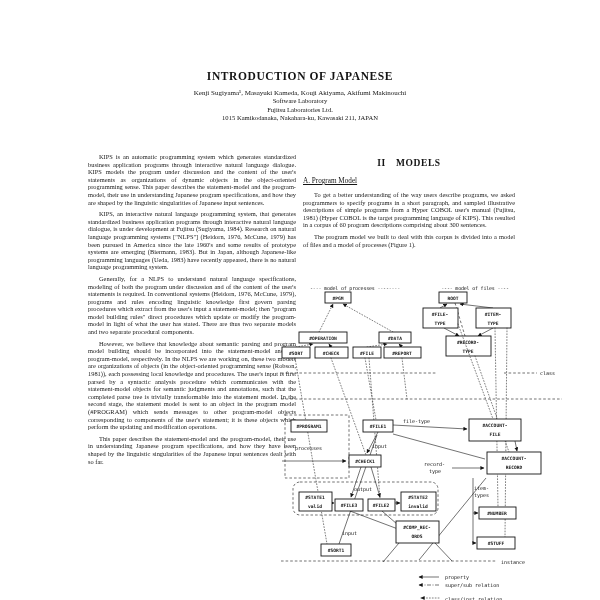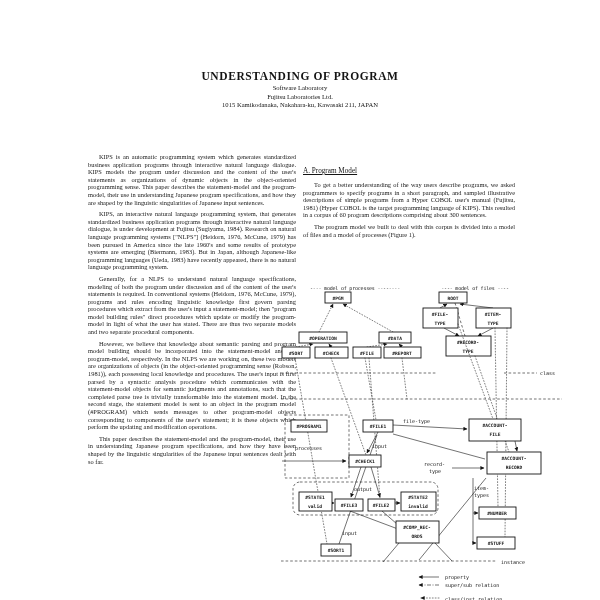--- a/index.html
+++ b/index.html
@@ -25,35 +25,37 @@
   .sl{stroke:#141414;stroke-width:0.6;fill:none;}
   .dd{stroke:#141414;stroke-width:0.6;stroke-dasharray:2.6 2;fill:none;}
   .dt{stroke:#3a3a3a;stroke-width:0.65;stroke-dasharray:0.9 2;stroke-linecap:round;fill:none;}
 </style>
 </head>
 <body>
 
 <div class="page">
 
   <div class="titleblock">
-    <div class="t1">UNDERSTANDING OF PROGRAM</div>
+    <div class="t1">INTRODUCTION OF JAPANESE</div>
+    <div class="authors">Kenji Sugiyama¹, Masayuki Kameda, Kouji Akiyama, Akifumi Makinouchi</div>
     <div class="affil">Software Laboratory</div>
     <div class="affil">Fujitsu Laboratories Ltd.</div>
     <div class="affil">1015 Kamikodanaka, Nakahara-ku, Kawasaki 211, JAPAN</div>
   </div>
 
   <section class="col left">
     <p>KIPS is an automatic programming system which generates standardized business application programs through interactive natural language dialogue.  KIPS models the program under discussion and the content of the user's statements as organizations of dynamic objects in the object-oriented programming sense.  This paper describes the statement-model and the program-model, their use in understanding Japanese program specifications, and how they are shaped by the linguistic singularities of Japanese input sentences.</p>
     <p>KIPS, an interactive natural language programming system, that generates standardized business application programs through interactive natural language dialogue, is under development at Fujitsu (Sugiyama, 1984).  Research on natural language programming systems ["NLPS"] (Heidorn, 1976, McCune, 1979) has been pursued in America since the late 1960's and some results of prototype systems are emerging (Biermann, 1983).  But in Japan, although Japanese-like programming languages (Ueda, 1983) have recently appeared, there is no natural language programming system.</p>
     <p>Generally, for a NLPS to understand natural language specifications, modeling of both the program under discussion and of the content of the user's statements is required.  In conventional systems (Heidorn, 1976, McCune, 1979), programs and rules encoding linguistic knowledge first govern parsing procedures which extract from the user's input a statement-model; then "program model building rules" direct procedures which update or modify the program-model in light of what the user has stated.  There are thus two separate models and two separate procedural components.</p>
     <p>However, we believe that knowledge about semantic parsing and program model building should be incorporated into the statement-model and the program-model, respectively.  In the NLPS we are working on, these two models are organizations of objects (in the object-oriented programming sense (Robson, 1981)), each possessing local knowledge and procedures.  The user's input is first parsed by a syntactic analysis procedure which communicates with the statement-model objects for semantic judgments and annotations, such that the completed parse tree is trivially transformable into the statement model.  In the second stage, the statement model is sent to an object in the program model (#PROGRAM) which sends messages to other program-model objects corresponding to components of the user's statement; it is these objects which perform the updating and modification operations.</p>
     <p>This paper describes the statement-model and the program-model, their use in understanding Japanese program specifications, and how they have been shaped by the linguistic singularities of the Japanese input sentences dealt with so far.</p>
   </section>
 
   <section class="col right">
+    <h2>II MODELS</h2>
     <h3>A. Program Model</h3>
     <p>To get a better understanding of the way users describe programs, we asked programmers to specify programs in a short paragraph, and sampled illustrative descriptions of simple programs from a Hyper COBOL user's manual (Fujitsu, 1981) (Hyper COBOL is the target programming language of KIPS).  This resulted in a corpus of 60 program descriptions comprising about 300 sentences.</p>
     <p>The program model we built to deal with this corpus is divided into a model of files and a model of processes (Figure 1).</p>
   </section>
 
   <svg class="figure" viewBox="0 0 285 318">
     <defs>
       <marker id="ah" markerWidth="5" markerHeight="5" refX="3.6" refY="2" orient="auto" markerUnits="userSpaceOnUse">
         <path d="M0,0 L4,2 L0,4 z" fill="#141414"></path>
       </marker>

